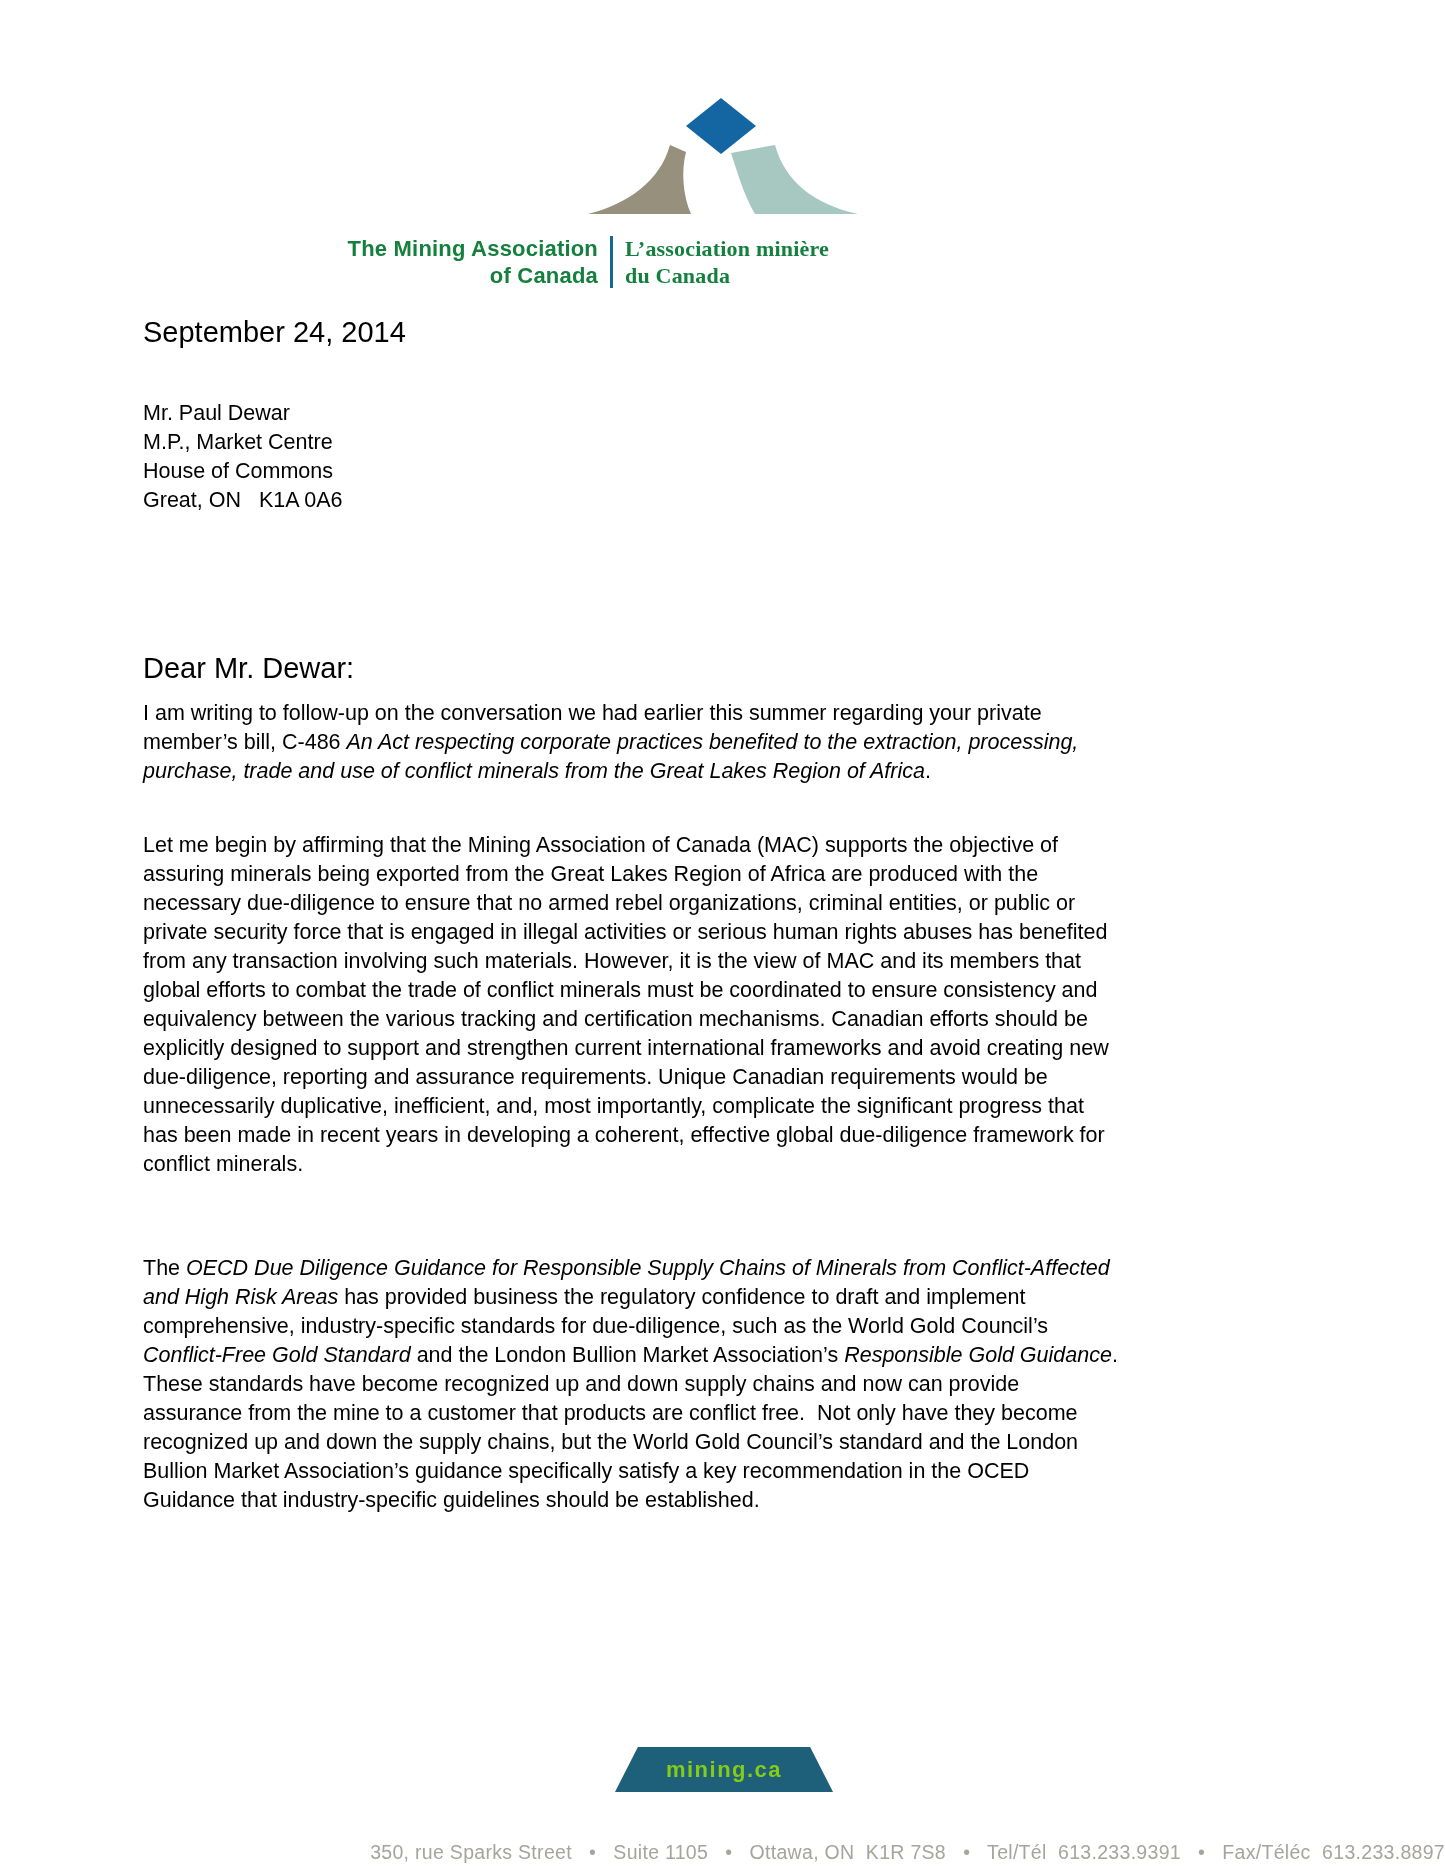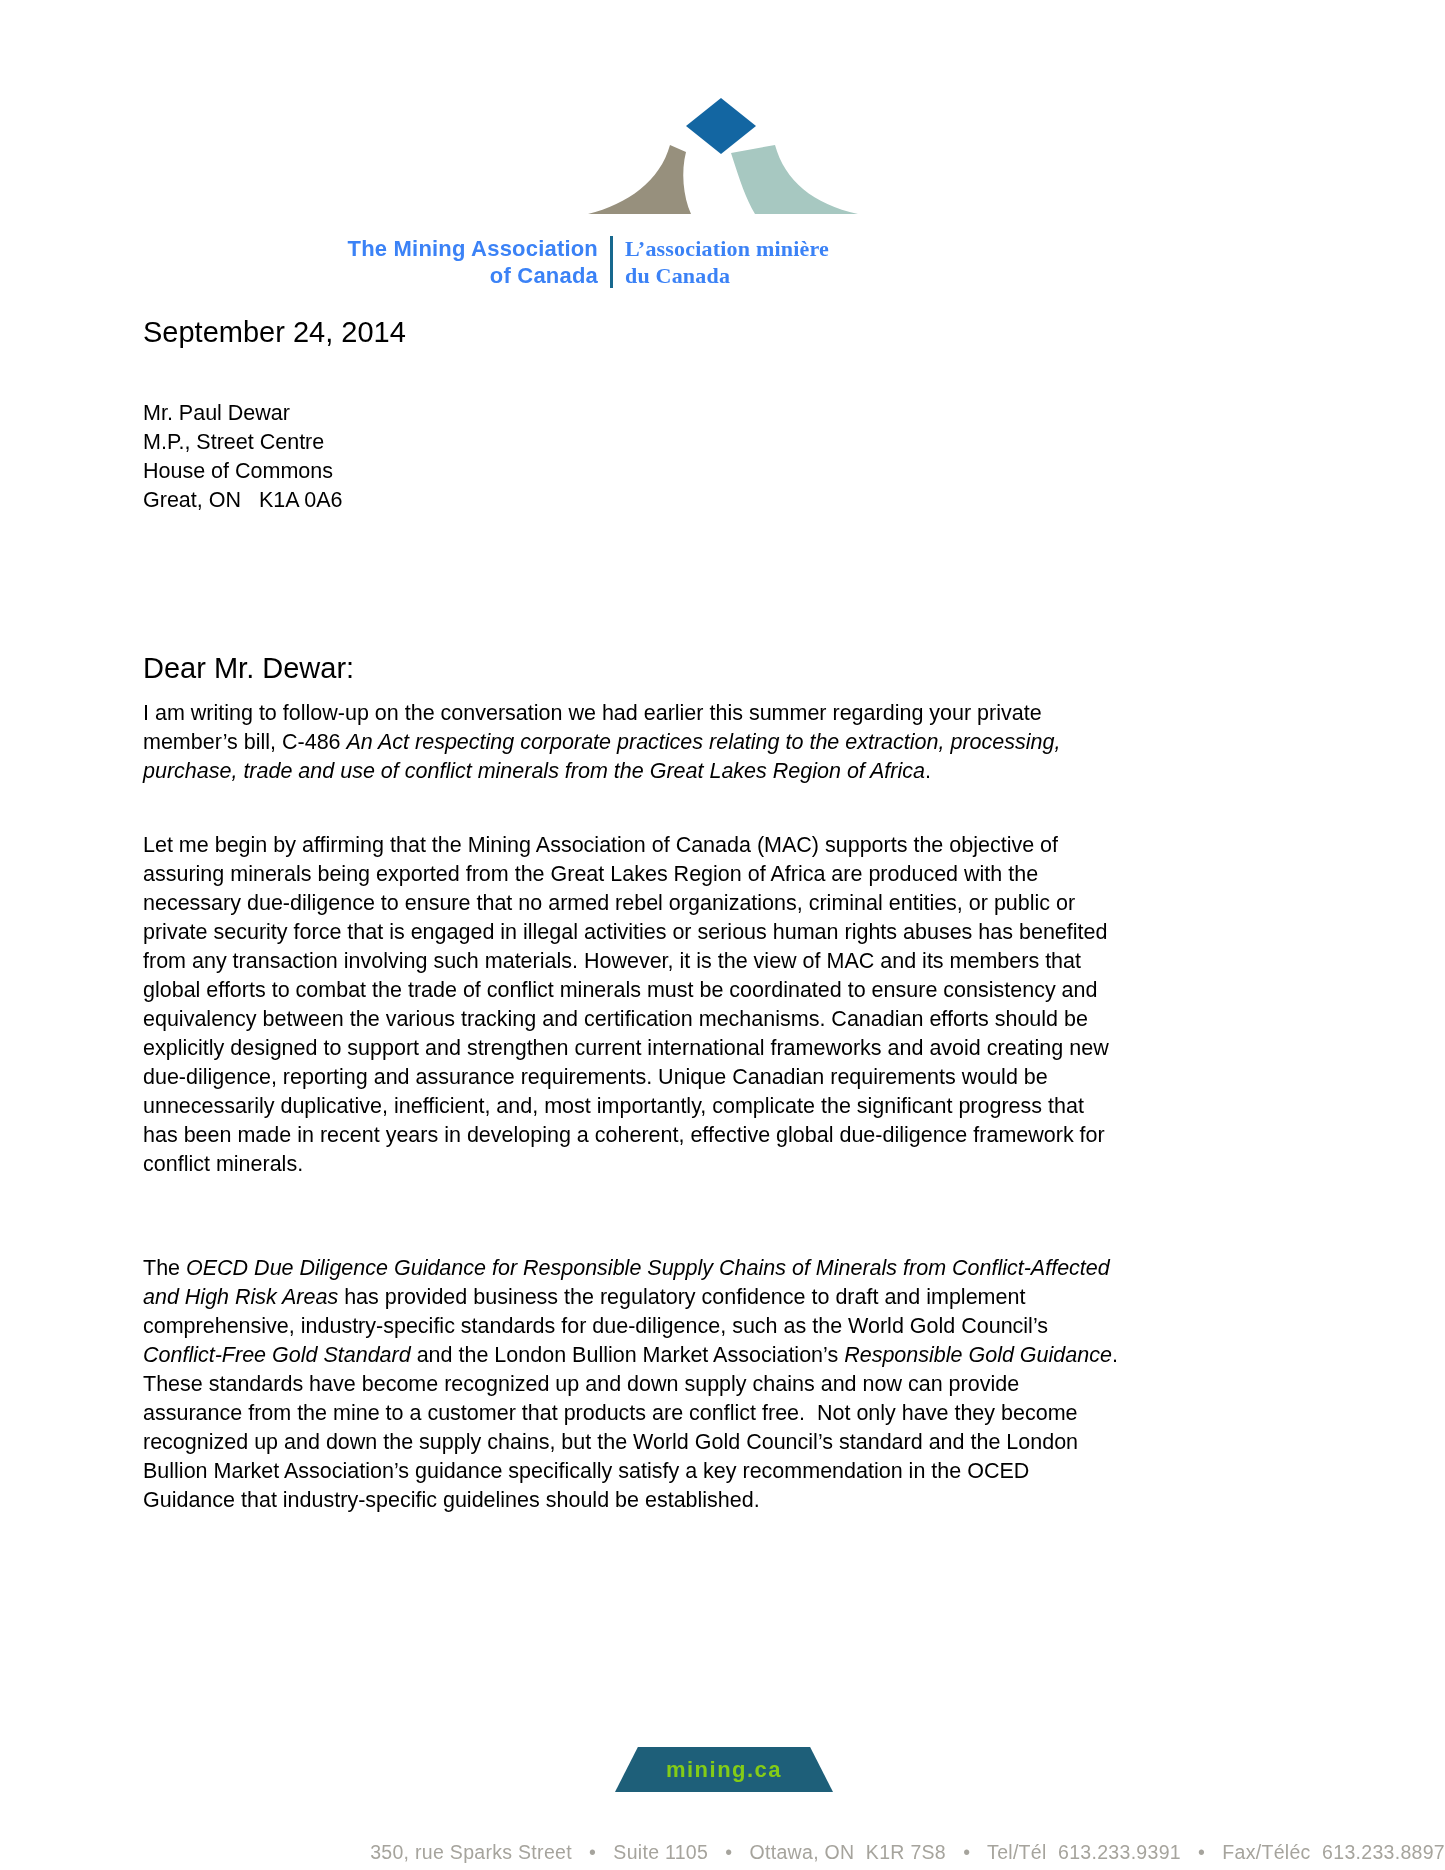--- a/index.html
+++ b/index.html
@@ -79,44 +79,44 @@
 <body>
 
 <div id="page">
 
   <svg id="logo-graphic" width="272" height="122" viewBox="0 0 272 122" xmlns="http://www.w3.org/2000/svg">
     <path d="M 82 49 C 72 85 40 108 0 118 L 103 118 C 95 100 93 75 98 56 Z" fill="#97907d"></path>
     <path d="M 143 57 C 152 85 158 103 167 118 L 270 118 C 225 108 197 85 187 49 Z" fill="#a7c8c1"></path>
     <path d="M 133 2 L 168 30 L 133 58 L 98 30 Z" fill="#1366a2"></path>
   </svg>
 
-  <div id="wordmark" style="color: #3b82f6;">
+  <div id="wordmark" style="color: #15803d;">
     <div class="wm-col-left">
       <div>The Mining Association</div>
       <div>of Canada</div>
     </div>
     <div class="wm-divider" style="background-color: rgb(23, 104, 142);"></div>
     <div class="wm-col-right">
       <div>L’association minière</div>
       <div>du Canada</div>
     </div>
   </div>
 
   <div class="line" style="top:318px">September 24, 2014</div>
 
   <div class="addr-block">
     <div>Mr. Paul Dewar</div>
-    <div>M.P., Street Centre</div>
+    <div>M.P., Market Centre</div>
     <div>House of Commons</div>
     <div>Great, ON   K1A 0A6</div>
   </div>
 
   <div class="line" style="top:654px">Dear Mr. Dewar:</div>
 
-  <div class="para" style="top:699px"><span>I am writing to follow-up on the conversation we had earlier this summer regarding your private member’s bill, C-486 </span><em>An Act respecting corporate practices relating to the extraction, processing, purchase, trade and use of conflict minerals from the Great Lakes Region of Africa</em><span>.</span></div>
+  <div class="para" style="top:699px"><span>I am writing to follow-up on the conversation we had earlier this summer regarding your private member’s bill, C-486 </span><em>An Act respecting corporate practices benefited to the extraction, processing, purchase, trade and use of conflict minerals from the Great Lakes Region of Africa</em><span>.</span></div>
 
   <div class="para" style="top:831px"><span>Let me begin by affirming that the Mining Association of Canada (MAC) supports the objective of assuring minerals being exported from the Great Lakes Region of Africa are produced with the necessary due-diligence to ensure that no armed rebel organizations, criminal entities, or public or private security force that is engaged in illegal activities or serious human rights abuses has benefited from any transaction involving such materials. However, it is the view of MAC and its members that global efforts to combat the trade of conflict minerals must be coordinated to ensure consistency and equivalency between the various tracking and certification mechanisms. Canadian efforts should be explicitly designed to support and strengthen current international frameworks and avoid creating new due-diligence, reporting and assurance requirements. Unique Canadian requirements would be unnecessarily duplicative, inefficient, and, most importantly, complicate the significant progress that has been made in recent years in developing a coherent, effective global due-diligence framework for conflict minerals.</span></div>
 
   <div class="para" style="top:1254px"><span>The </span><em>OECD Due Diligence Guidance for Responsible Supply Chains of Minerals from Conflict-Affected and High Risk Areas</em><span> has provided business the regulatory confidence to draft and implement comprehensive, industry-specific standards for due-diligence, such as the World Gold Council’s </span><em>Conflict-Free Gold Standard</em><span> and the London Bullion Market Association’s </span><em>Responsible Gold Guidance</em><span>.  These standards have become recognized up and down supply chains and now can provide assurance from the mine to a customer that products are conflict free.  Not only have they become recognized up and down the supply chains, but the World Gold Council’s standard and the London Bullion Market Association’s guidance specifically satisfy a key recommendation in the OCED Guidance that industry-specific guidelines should be established.</span></div>
 
   <div id="footer-banner" style="background-color: rgb(30, 95, 121);">
     <span>mining.ca</span>
   </div>
 
   <div id="footer-address" style="color: rgb(166, 164, 157);">350, rue Sparks Street   •   Suite 1105   •   Ottawa, ON  K1R 7S8   •   Tel/Tél  613.233.9391   •   Fax/Téléc  613.233.8897</div>

